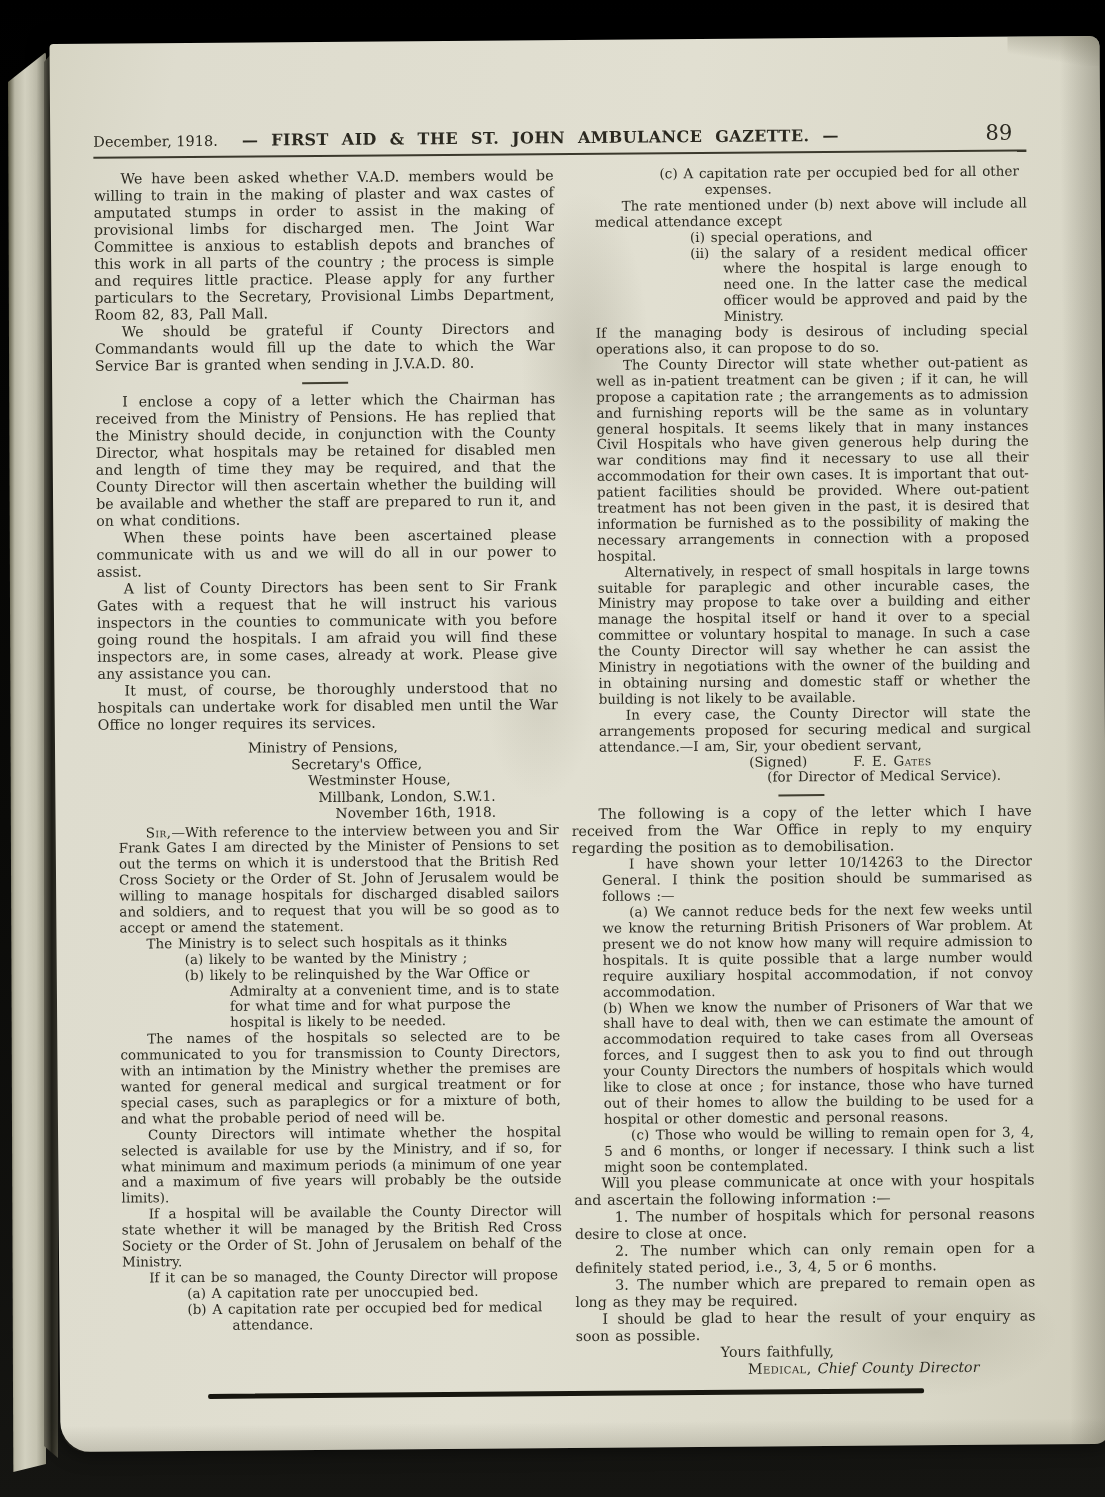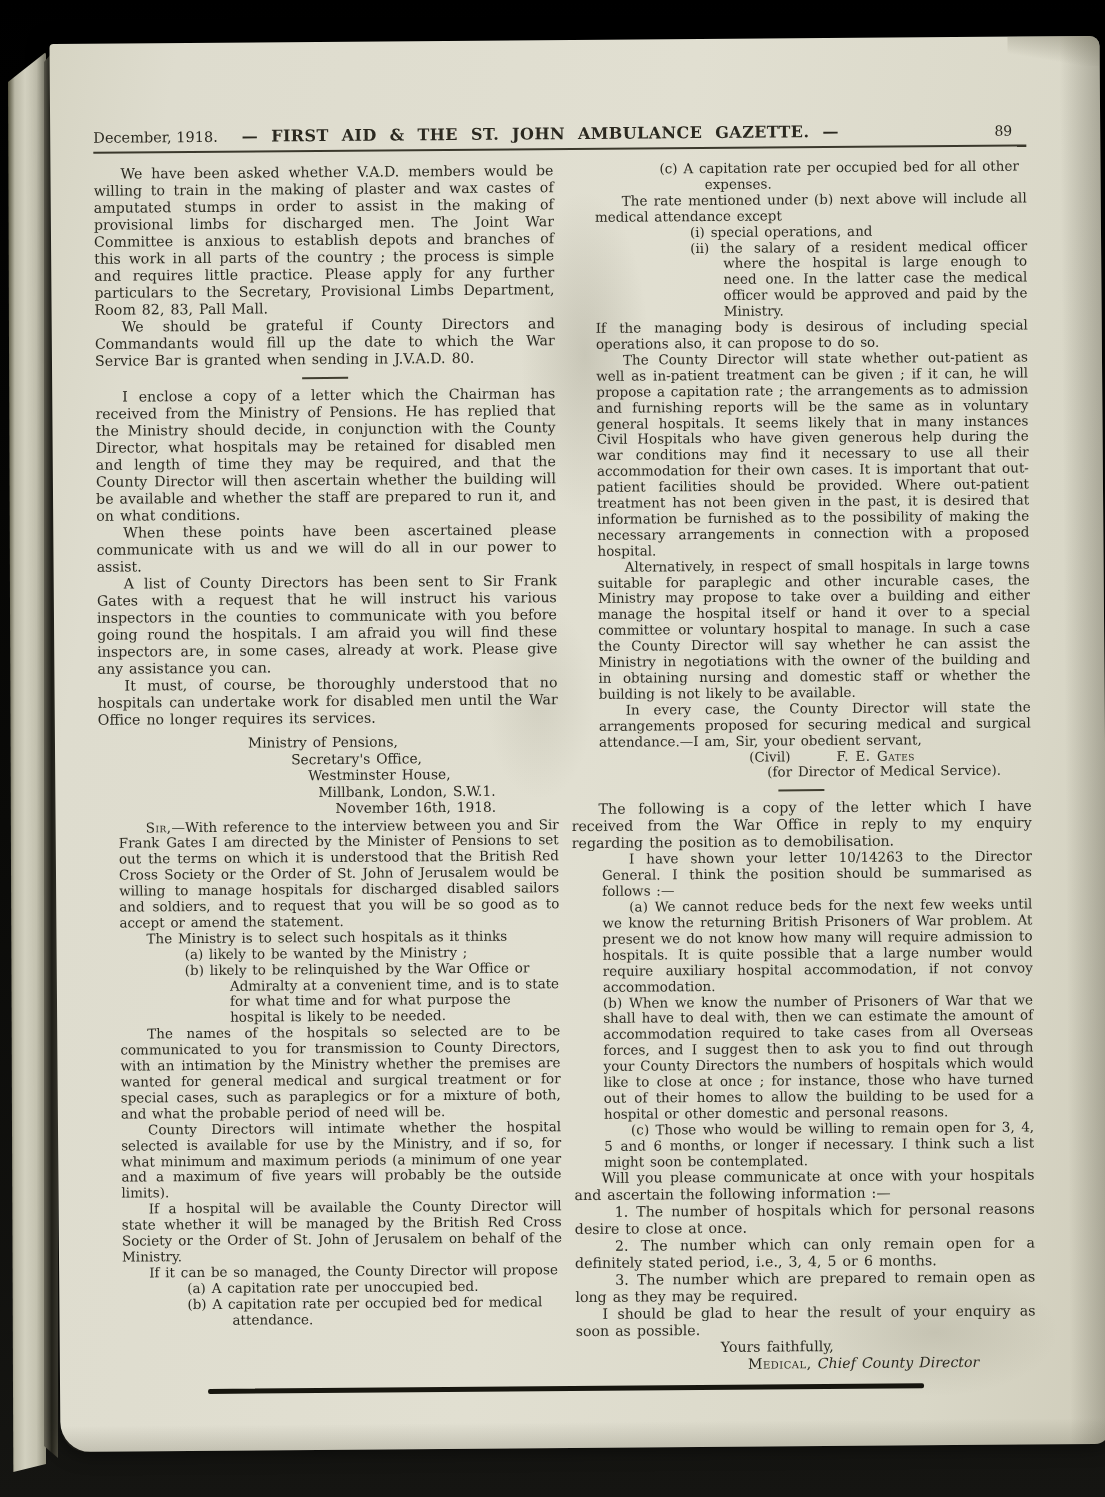--- a/index.html
+++ b/index.html
@@ -42,21 +42,21 @@
     background:radial-gradient(ellipse at center, rgba(110,106,86,0.18), rgba(110,106,86,0) 70%); }
   .stain-c { position:absolute; left:430px; top:560px; width:110px; height:200px;
     background:radial-gradient(ellipse at center, rgba(105,102,82,0.12), rgba(105,102,82,0) 70%); }
 
   .page-inner { position:relative; height:100%; box-sizing:border-box;
     padding:84px 74px 0 43px; color:#2b2920; }
 
   .header-row { display:flex; align-items:baseline; width:933px; white-space:nowrap; }
   .h-date { font-size:14.5px; }
   .h-title { font-weight:bold; font-size:16px; margin-left:24px; word-spacing:7px; letter-spacing:0.4px; }
-  .h-page { margin-left:auto; font-size:14px; padding-right:14px; }
+  .h-page { margin-left:auto; font-size:21px; padding-right:14px; }
   .header-rule { width:933px; height:2px; background:#3a382c; margin-top:5px; }
 
   .columns { display:flex; gap:13px; margin-top:12px; width:933px; }
   .col { width:460px; font-size:14.2px; line-height:17px; text-align:justify; word-spacing:1.5px; }
   .col p { margin:0; }
   .ind { text-indent:27px; }
 
   .short-rule { width:46px; height:2px; background:#403e30; margin:9px auto 8px; }
 
   .letter { font-size:13.5px; line-height:15.9px; }
@@ -148,21 +148,21 @@
         <div class="col">
           <div class="letter letterR">
             <p class="item-ab">(c) A capitation rate per occupied bed for all other expenses.</p>
             <p class="ind">The rate mentioned under (b) next above will include all medical attendance except</p>
             <p class="item-roman">(i) special operations, and</p>
             <p class="item-roman">(ii) the salary of a resident medical officer where the hospital is large enough to need one. In the latter case the medical officer would be approved and paid by the Ministry.</p>
             <p>If the managing body is desirous of including special operations also, it can propose to do so.</p>
             <p class="ind">The County Director will state whether out-patient as well as in-patient treatment can be given ; if it can, he will propose a capitation rate ; the arrangements as to admission and furnishing reports will be the same as in voluntary general hospitals. It seems likely that in many instances Civil Hospitals who have given generous help during the war conditions may find it necessary to use all their accommodation for their own cases. It is important that out-patient facilities should be provided. Where out-patient treatment has not been given in the past, it is desired that information be furnished as to the possibility of making the necessary arrangements in connection with a proposed hospital.</p>
             <p class="ind">Alternatively, in respect of small hospitals in large towns suitable for paraplegic and other incurable cases, the Ministry may propose to take over a building and either manage the hospital itself or hand it over to a special committee or voluntary hospital to manage. In such a case the County Director will say whether he can assist the Ministry in negotiations with the owner of the building and in obtaining nursing and domestic staff or whether the building is not likely to be available.</p>
             <p class="ind">In every case, the County Director will state the arrangements proposed for securing medical and surgical attendance.—I am, Sir, your obedient servant,</p>
-            <p class="sig-row"><span>(Civil)</span><span class="sc sig-name">F. E. Gates</span></p>
+            <p class="sig-row"><span>(Signed)</span><span class="sc sig-name">F. E. Gates</span></p>
             <p class="sig-for">(for Director of Medical Service).</p>
           </div>
 
           <div class="short-rule"></div>
 
           <p class="ind gap-top">The following is a copy of the letter which I have received from the War Office in reply to my enquiry regarding the position as to demobilisation.</p>
           <div class="letter quote">
             <p class="ind">I have shown your letter 10/14263 to the Director General. I think the position should be summarised as follows :—</p>
             <p class="ind">(a) We cannot reduce beds for the next few weeks until we know the returning British Prisoners of War problem. At present we do not know how many will require admission to hospitals. It is quite possible that a large number would require auxiliary hospital accommodation, if not convoy accommodation.</p>
             <p>(b) When we know the number of Prisoners of War that we shall have to deal with, then we can estimate the amount of accommodation required to take cases from all Overseas forces, and I suggest then to ask you to find out through your County Directors the numbers of hospitals which would like to close at once ; for instance, those who have turned out of their homes to allow the building to be used for a hospital or other domestic and personal reasons.</p>

